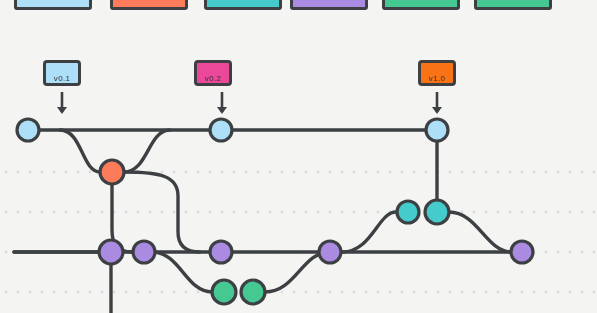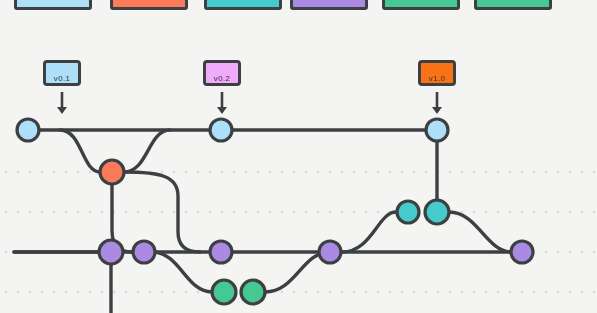--- a/index.html
+++ b/index.html
@@ -282,21 +282,21 @@
       <div class="legend-swatch" style="left: 204px; background: rgb(69, 203, 203);"></div>
       <div class="legend-swatch" style="left: 290px; background: rgb(171, 138, 226);"></div>
       <div class="legend-swatch" style="left: 382px; background: rgb(69, 200, 146);"></div>
       <div class="legend-swatch" style="left: 474px; background: rgb(69, 200, 146);"></div>
     </div>
 
   <div id="tag-layer">
       <div class="tag-box" style="left: 43px; top: 60px; background: rgb(173, 223, 248);">
         <span class="tag-label">v0.1</span>
       </div>
-      <div class="tag-box" style="left: 203px; top: 60px; background: #f0abfc;">
+      <div class="tag-box" style="left: 194px; top: 60px; background: #ec4899;">
         <span class="tag-label">v0.2</span>
       </div>
       <div class="tag-box" style="left: 418px; top: 60px; background: #f97316;">
         <span class="tag-label">v1.0</span>
       </div>
     </div>
 
 </div>
 
 </body></html>

